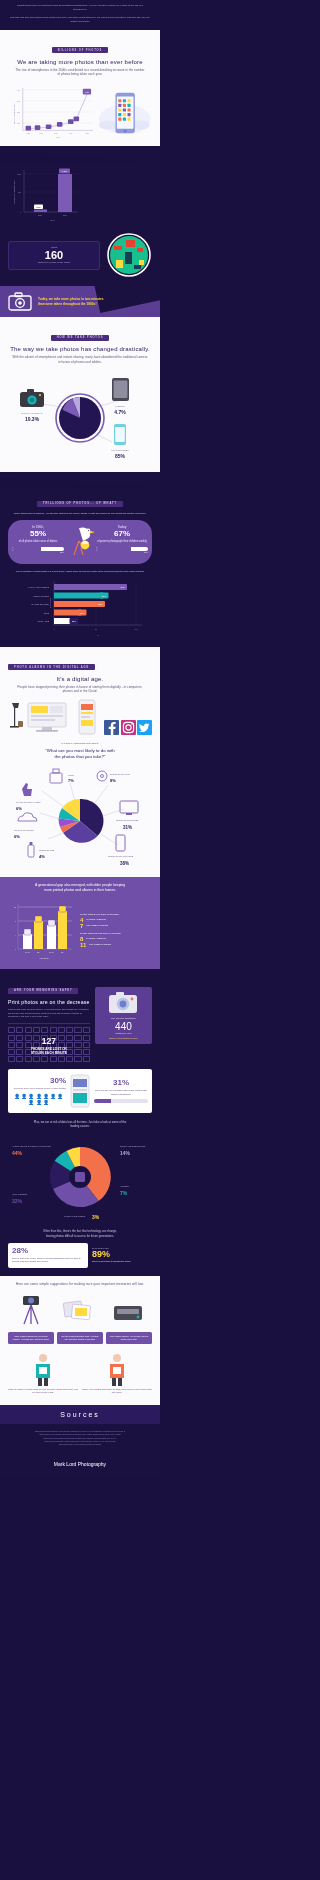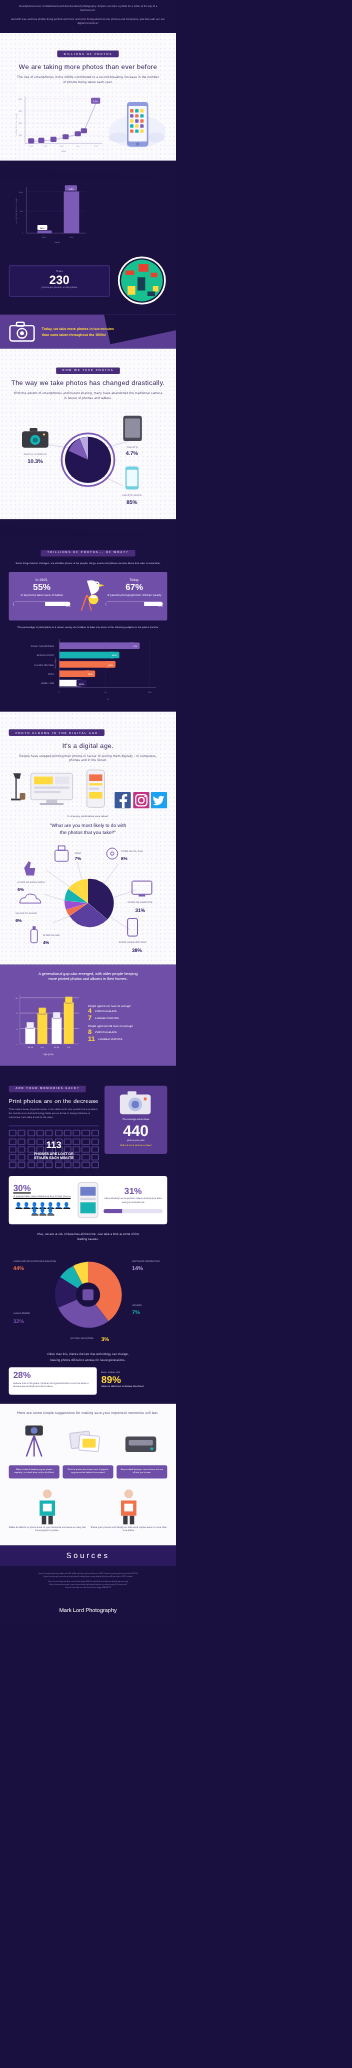--- a/index.html
+++ b/index.html
@@ -80,21 +80,21 @@
   
   svg { display:block; }
   .gridline{ stroke:#e6e1f2; stroke-width:.3; }
   .gridline.d{ stroke:#33245f; }
   .axis{ stroke:#9a8fc0; stroke-width:.4; }
   .axis.d{ stroke:#6a5c98; }
 
   .pinlabel{ font-size:2.2px; fill:#fff; }
 
   
-  .ppanel{ background:#6f4fa8; border-radius:1px; }
+  .ppanel{ background:#6f4fa8; border-radius:14px; }
 
   .camband{
     background:#5c3d94; padding:6px 8px; display:flex; align-items:center; gap:6px;
     position:relative; overflow:hidden;
   }
   .camband:after{
     content:""; position:absolute; right:-6px; top:-14px; width:70px; height:34px;
     background:#1b1140; transform:rotate(-12deg);
   }
 
@@ -231,21 +231,21 @@
 
         <text class="axlbl" x="32" y="52" text-anchor="middle" style="font-size:1.7px">2000</text>
         <text class="axlbl" x="57" y="52" text-anchor="middle" style="font-size:1.7px">2017</text>
         <text class="axlbl" x="44" y="57" text-anchor="middle" style="font-size:1.8px">YEAR</text>
       </svg>
     </div>
 
     <div style="display:flex;align-items:center;gap:6px;margin-top:6px;">
       <div style="flex:1;background:#241654;border:.5px solid #3a2a72;padding:4px;text-align:center;border-radius:2px;">
         <div class="tiny" style="color:#b3a7d6;">That's</div>
-        <div style="color:#fff;font-size:11px;font-weight:bold;line-height:1.1;">230</div>
+        <div style="color:#fff;font-size:11px;font-weight:bold;line-height:1.1;">160</div>
         <div class="tiny" style="color:#b3a7d6;">photos per person on the planet</div>
       </div>
       <svg width="46" height="46" viewBox="0 0 46 46">
         <circle cx="23" cy="23" r="21" fill="none" stroke="#fff" stroke-width="1.6"></circle>
         <circle cx="23" cy="23" r="19" fill="#18c08f"></circle>
         <path d="M8 14 h8 v4 h-8z M20 8 h9 v7 h-9z M31 16 h6 v4 h-6z" fill="#e8412f"></path>
         <path d="M10 28 h7 v8 h-7z M33 28 h5 v5 h-5z" fill="#ffd93d"></path>
         <path d="M19 20 h7 v12 h-7z M28 33 h7 v4 h-7z" fill="#1b1140" opacity=".75"></path>
       </svg>
     </div>
@@ -624,44 +624,44 @@
               <i></i>
               <i></i>
               <i></i>
               <i></i>
               <i></i>
               <i></i>
               <i></i>
               <i></i>
           </div>
           <div style="position:absolute;left:0;right:0;top:10px;text-align:center;">
-            <div style="color:#fff;font-size:8.5px;font-weight:bold;line-height:1">113</div>
+            <div style="color:#fff;font-size:8.5px;font-weight:bold;line-height:1">127</div>
             <div style="color:#fff;font-size:3.2px;font-weight:bold;line-height:1.3;margin-top:1px">PHONES ARE LOST OR</div>
             <div style="color:#fff;font-size:3.2px;font-weight:bold;line-height:1.3">STOLEN EACH MINUTE</div>
           </div>
         </div>
       </div>
 
       <div style="flex:1;background:#5c3d94;border-radius:2px;padding:4px 3px;text-align:center;align-self:flex-start;margin-top:10px;">
         <svg width="30" height="24" viewBox="0 0 30 24" style="margin:0 auto">
           <rect x="1" y="4" width="28" height="18" rx="2.5" fill="#e8e6f0"></rect>
           <rect x="8" y="1" width="8" height="3.5" rx="1" fill="#e8e6f0"></rect>
           <circle cx="15" cy="13" r="6.2" fill="#b9c3e8"></circle>
           <circle cx="15" cy="13" r="3.4" fill="#6f7ec9"></circle>
           <circle cx="24" cy="8" r="1.4" fill="#f2714a"></circle>
         </svg>
         <div class="tiny" style="color:#e4dbf5;margin-top:2px;">The average adult takes</div>
-        <div style="color:#fff;font-size:14px;font-weight:bold;line-height:1.1">440</div>
+        <div style="color:#fff;font-size:10px;font-weight:normal;line-height:1.1">440</div>
         <div class="tiny" style="color:#e4dbf5;">photos per year</div>
         <div class="tiny" style="color:#ffd93d;margin-top:2px;">that's a lot of photos to lose!</div>
       </div>
     </div>
 
     <div style="background:#fff;border-radius:2px;margin-top:7px;padding:5px 4px;display:flex;align-items:center;gap:3px;">
-      <div style="flex:1;text-align:left;text-decoration:underline;">
+      <div style="flex:1;text-align:right;">
         <div style="color:#6f4fa8;font-size:8px;font-weight:bold;line-height:1">30%</div>
         <div class="tiny" style="color:#5b4e7a;margin-top:2px;">of people have never backed up any of their photos</div>
         <div class="peoplerow" style="margin-top:3px;">
           <span class="on">👤</span>
             <span class="on">👤</span>
           <span class="on">👤</span>
             <span>👤</span>
           <span>👤</span>
             <span>👤</span>
           <span>👤</span>

